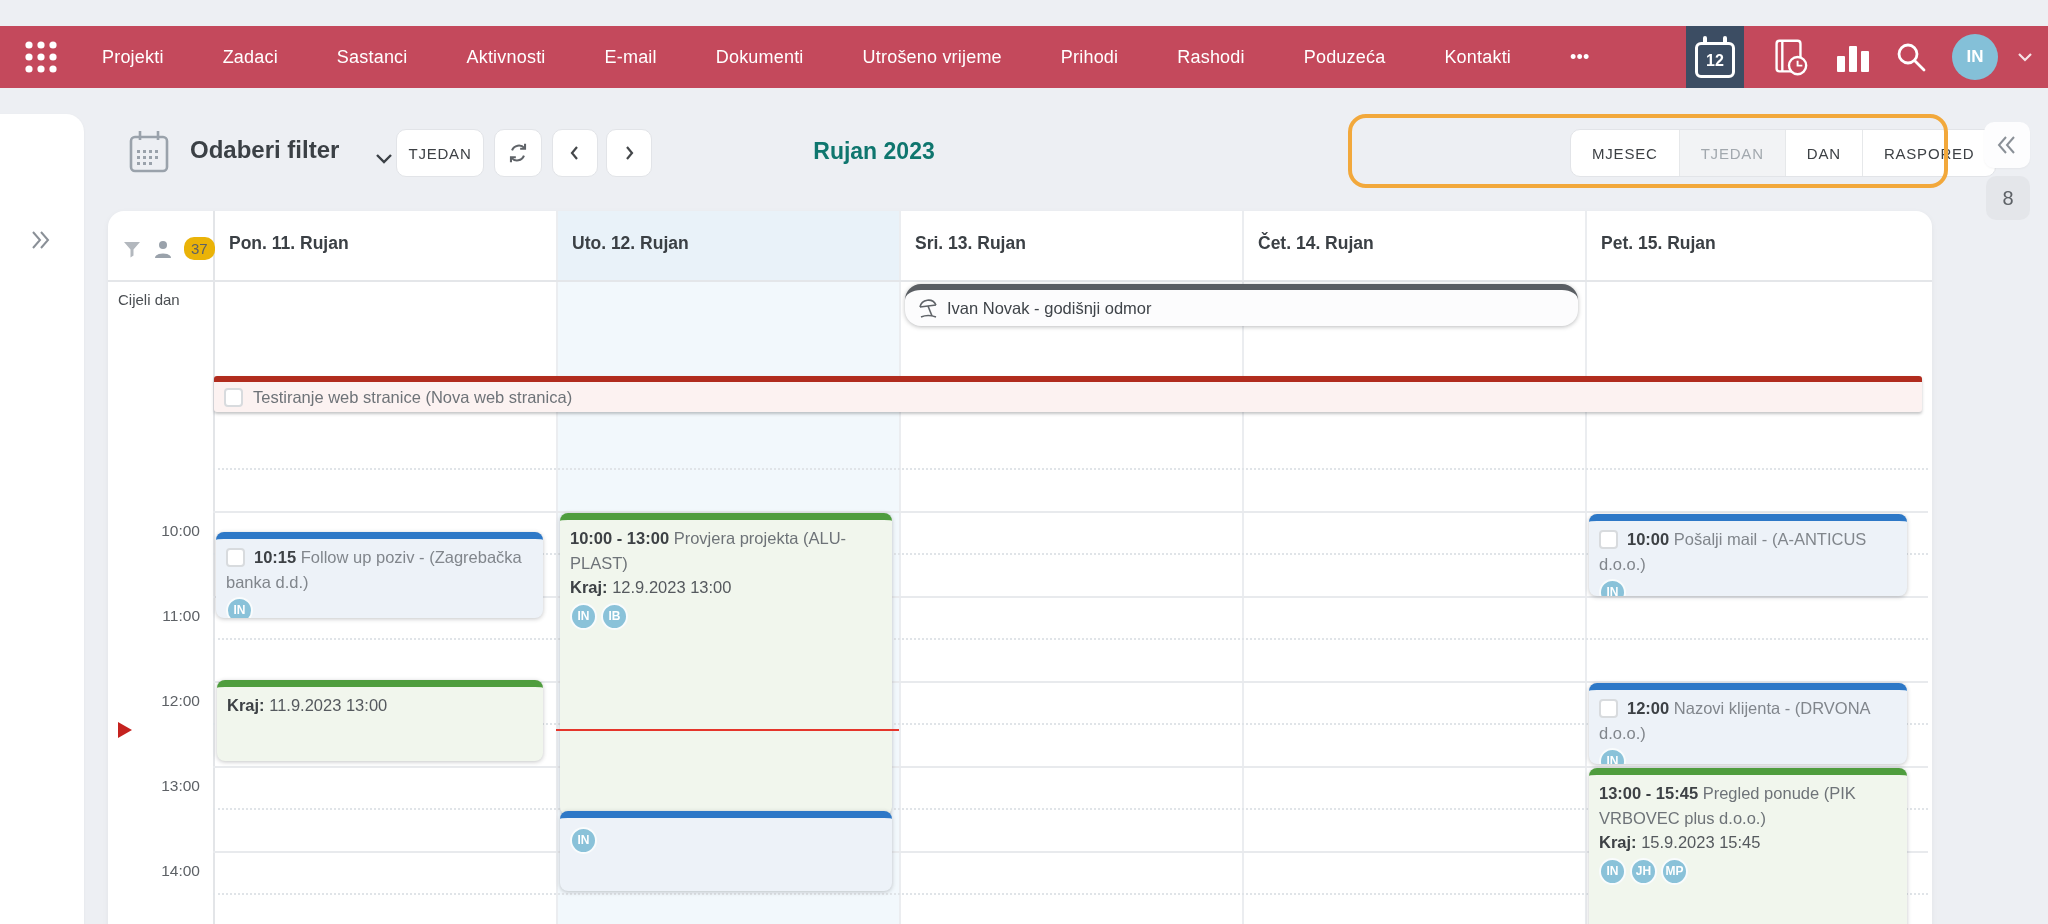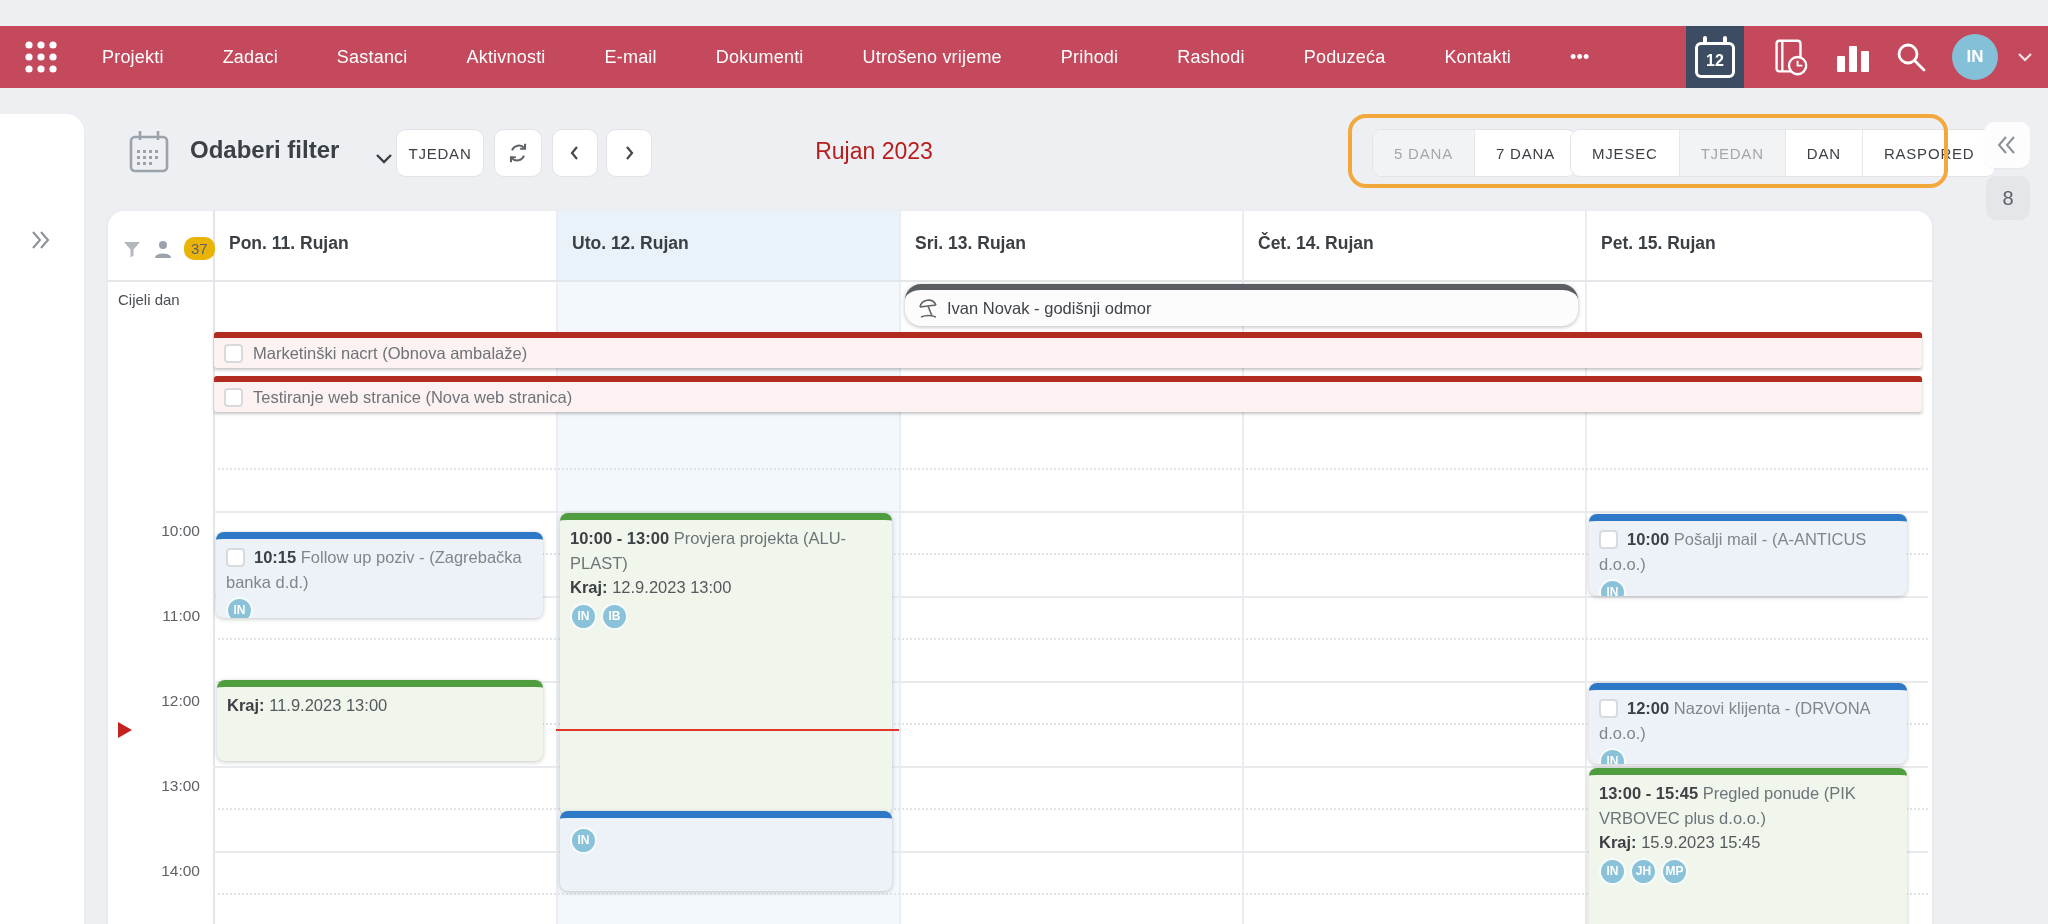--- a/index.html
+++ b/index.html
@@ -31,21 +31,21 @@
   .tb-filter-ic{left:126px;top:102px;}
   .tb-filter-label{left:190px;top:110px;font-size:24px;font-weight:bold;color:#3b4045;cursor:pointer;}
   .tb-filter-chev{left:372px;top:120px;cursor:pointer;}
   .btn{position:absolute;height:48px;background:#fff;border:1px solid #e2e4e8;border-radius:10px;
        display:flex;align-items:center;justify-content:center;color:#3d4145;font-size:15px;
        letter-spacing:.8px;font-weight:500;cursor:pointer;box-sizing:border-box;}
   .btn-today{left:396px;top:103px;width:88px;}
   .btn-refresh{left:494px;top:103px;width:48px;}
   .btn-prev{left:552px;top:103px;width:46px;}
   .btn-next{left:606px;top:103px;width:46px;}
-  .tb-title{left:0;top:112px;width:1748px;text-align:center;font-size:23px;font-weight:normal;color:#b91c1c;pointer-events:none;}
+  .tb-title{left:0;top:112px;width:1748px;text-align:center;font-size:23px;font-weight:bold;color:#0f766e;pointer-events:none;}
   .ring{position:absolute;left:1348px;top:88px;width:600px;height:74px;border:4px solid #f2a83b;border-radius:18px;
         box-sizing:border-box;pointer-events:none;z-index:40;}
   .seg-group{position:absolute;top:103px;height:48px;display:flex;background:#fff;border:1px solid #e2e4e8;
              border-radius:10px;overflow:hidden;box-sizing:border-box;}
   .sg1{left:1372px;} .sg2{left:1570px;}
   .seg{display:flex;align-items:center;justify-content:center;padding:0 21px;font-size:15px;letter-spacing:.8px;
        font-weight:500;color:#3d4145;border-left:1px solid #e6e8ea;cursor:pointer;white-space:nowrap;}
   .seg:first-child{border-left:none;}
   .seg.dim{background:#f2f3f5;color:#a2a8ae;}
   .collapse-btn{position:absolute;left:1984px;top:96px;width:46px;height:46px;background:#fdfdfe;border-radius:10px;
@@ -227,24 +227,20 @@
         <polyline points="13,5 8,11 13,17" fill="none" stroke="#44474a" stroke-width="2.2"></polyline>
       </svg>
   </div>
   <div class="btn btn-next">
     <svg width="22" height="22" viewBox="0 0 22 22">
         <polyline points="9,5 14,11 9,17" fill="none" stroke="#44474a" stroke-width="2.2"></polyline>
       </svg>
   </div>
   <div class="tb tb-title">Rujan 2023</div>
 
-  <div class="seg-group sg1">
-    <div class="seg dim">5 DANA</div>
-    <div class="seg">7 DANA</div>
-  </div>
   <div class="seg-group sg2">
     <div class="seg">MJESEC</div>
     <div class="seg dim">TJEDAN</div>
     <div class="seg">DAN</div>
     <div class="seg">RASPORED</div>
   </div>
   <div class="ring"></div>
 
   <div class="collapse-btn">
     <svg width="28" height="28" viewBox="0 0 28 28">
@@ -287,24 +283,20 @@
     <div class="allday-ev vac">
       <svg width="22" height="22" viewBox="0 0 22 22">
         <g fill="none" stroke="#5f6368" stroke-width="1.6">
           <path d="M3 10 A8.5 8.5 0 0 1 19 8"></path>
           <path d="M3 10 L19 8"></path>
           <line x1="11" y1="9" x2="15" y2="19"></line>
           <path d="M4 20 Q11 17 19 20"></path>
         </g>
       </svg>
       <span>Ivan Novak - godišnji odmor</span>
-    </div>
-    <div class="allday-ev task" style="top:121px;">
-      <span class="cb"></span>
-      <span>Marketinški nacrt (Obnova ambalaže)</span>
     </div>
     <div class="allday-ev task" style="top:165px;">
       <span class="cb"></span>
       <span>Testiranje web stranice (Nova web stranica)</span>
     </div>
 
     <div class="dline" style="top:257px;"></div>
     <div class="hline" style="top:300px;"></div>
     <div class="dline" style="top:342px;"></div>
     <div class="hline" style="top:385px;"></div>

